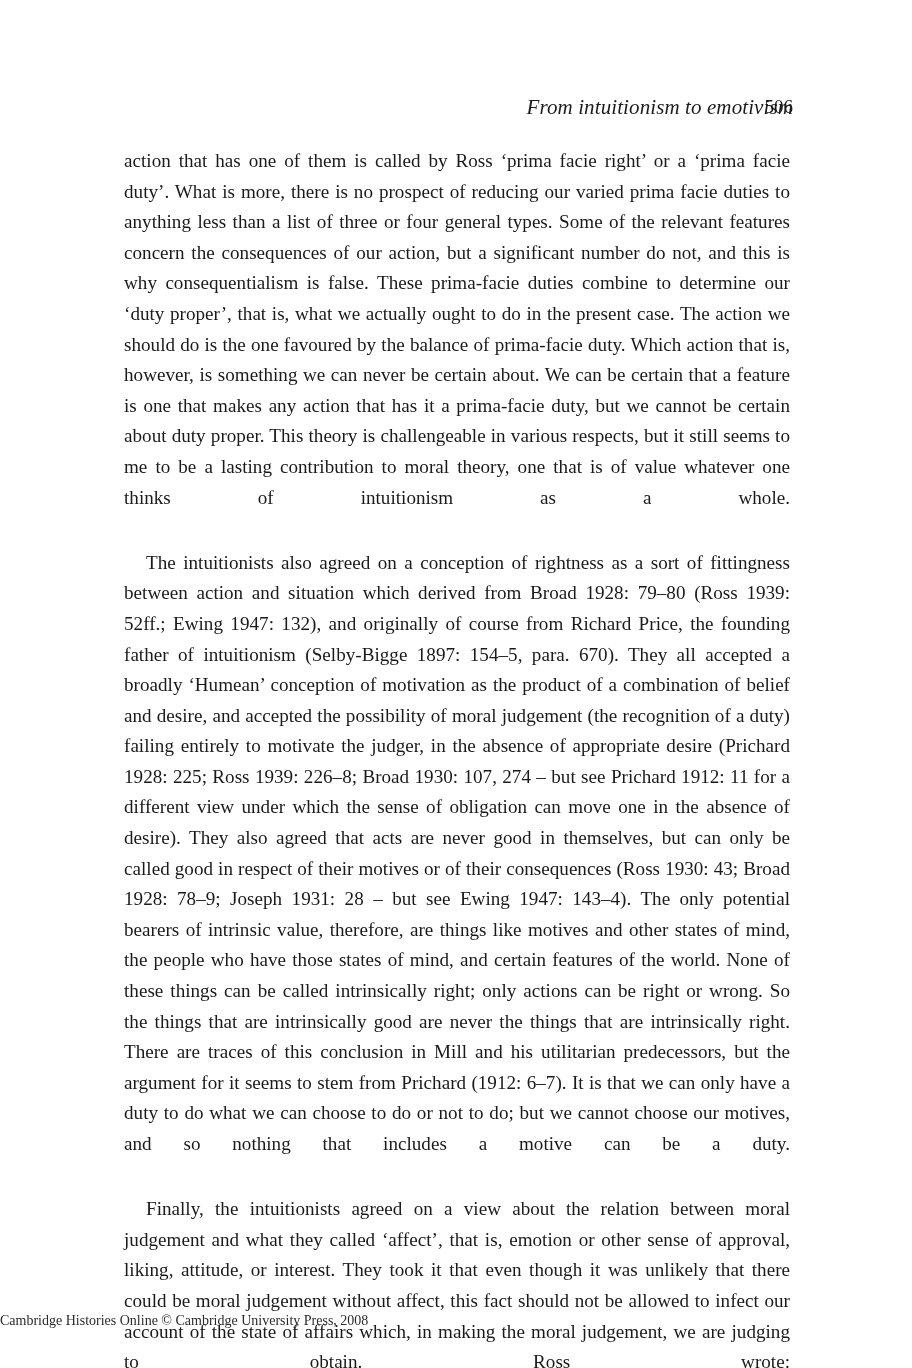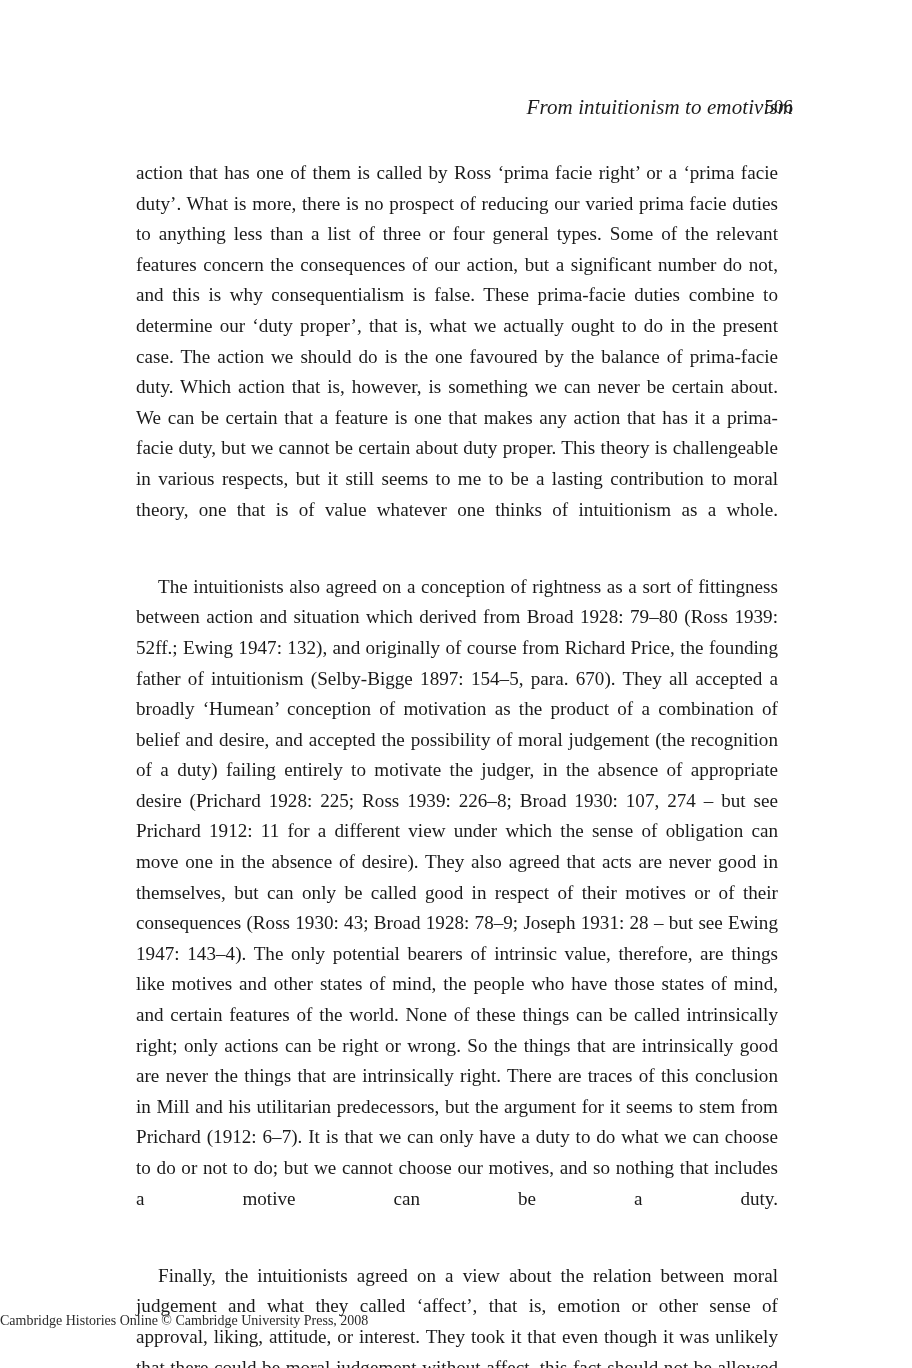--- a/index.html
+++ b/index.html
@@ -57,21 +57,21 @@
 
   
   .textblock {
     position: absolute;
     left: 120px;
     top: 142px;
     width: 674px;
   }
 
   .para {
-    margin: 16px;
+    margin: 4px;
     text-align: justify;
     text-justify: inter-word;
     font-size: 19.1px;
     line-height: 30.6px;
     letter-spacing: 0.02px;
     word-spacing: 0.2px;
     color: #1a1a1a;
     font-variant-numeric: oldstyle-nums;
     font-feature-settings: "onum" 1;
     hyphens: none;

